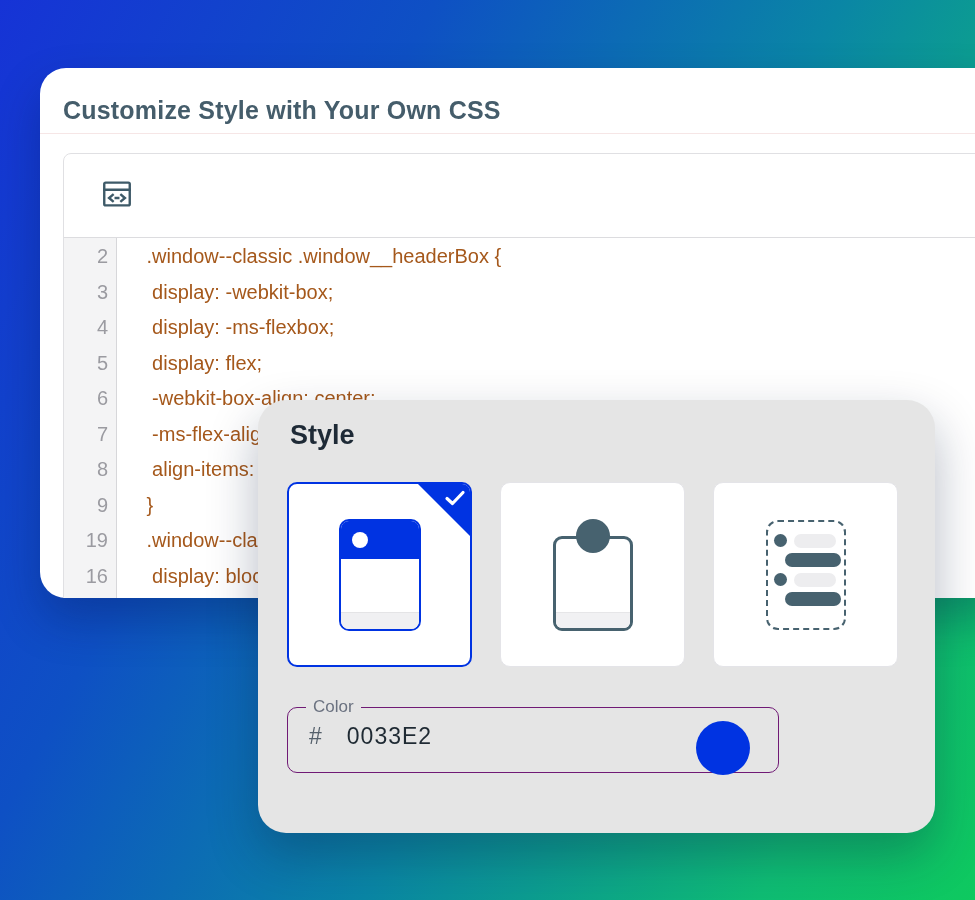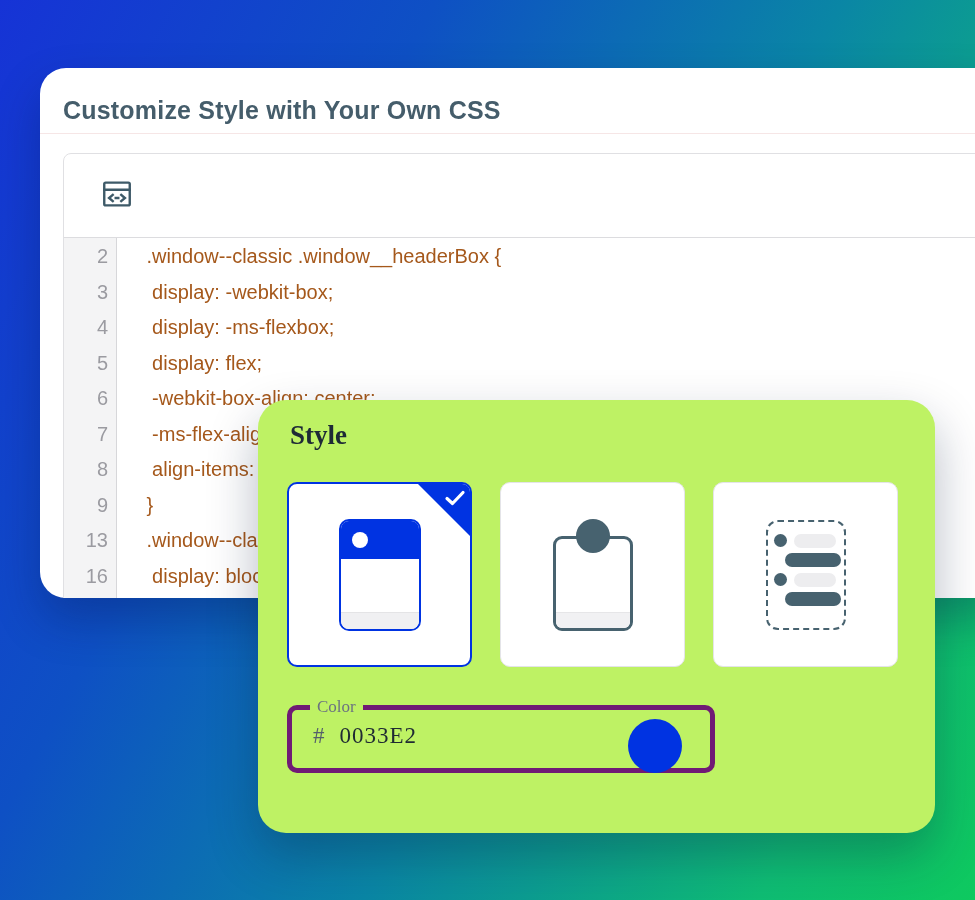--- a/index.html
+++ b/index.html
@@ -34,23 +34,22 @@
     flex:0 0 53px; background:#f4f4f5; border-right:1px solid #d7d7da;
     text-align:right; padding:1px 8px 0 0; color:#9b9ba1;
   }
   .gutter div, .codecol div { height:35.5px; line-height:35.5px; font-size:20px; }
   .codecol { flex:1; padding:1px 0 0 24px; color:#a5581b; overflow:hidden; }
   .codecol div { white-space:pre; }
 
   
   .style-panel {
     position:absolute; left:258px; top:400px; width:677px; height:433px;
-    background:#bef264; border-radius:28px; z-index:2;
+    background:#e5e5e5; border-radius:28px; z-index:2;
     box-shadow:0 22px 50px rgba(10,25,60,.30);
-    font-family:Liberation Serif, serif;
   }
   .style-title { position:absolute; left:32px; top:20px; font-size:27px; font-weight:700; color:#1e2a36; }
 
   .options { position:absolute; left:29px; top:82px; display:flex; gap:28px; }
   .opt-card {
     width:185px; height:185px; background:#fff; border:1px solid #e4e4e8;
     border-radius:10px; position:relative; display:flex; align-items:center; justify-content:center;
     overflow:hidden; cursor:pointer;
   }
   .opt-card.selected { border:2px solid #0033E2; }
@@ -74,27 +73,27 @@
 
   
   .mini3 { width:80px; height:110px; border:2px dashed #47626f; border-radius:12px; padding:12px 0 0 6px; background:#fff; }
   .mini3 .row { display:flex; align-items:center; gap:7px; margin-bottom:5px; }
   .mini3 .bullet { width:13px; height:13px; border-radius:50%; background:#47626f; flex:0 0 auto; }
   .mini3 .bar-light { width:42px; height:14px; border-radius:7px; background:#ededef; }
   .mini3 .bar-dark { width:56px; height:14px; border-radius:7px; background:#47626f; margin:0 0 6px 11px; }
 
   
   .color-fieldset {
-    position:absolute; left:29px; top:297px; width:428px; height:76px;
-    border:5px solid #701a75; border-radius:10px; position:absolute;
+    position:absolute; left:29px; top:297px; width:492px; height:76px;
+    border:1px solid #701a75; border-radius:10px; position:absolute;
   }
   .color-fieldset legend { margin-left:18px; padding:0 7px; font-size:17px; color:#6b7280; }
   .color-row { display:flex; align-items:center; padding:6px 0 0 21px; }
   .hash { font-size:23px; color:#55606b; }
-  .color-value { font-size:23px; color:#1f2a33; margin-left:15px; letter-spacing:1px; }
+  .color-value { font-size:23px; color:#1f2a33; margin-left:25px; letter-spacing:1px; }
   .swatch {
     position:absolute; right:28px; top:50%; margin-top:-24px;
     width:54px; height:54px; border-radius:50%; background:#0e31da; cursor:pointer;
   }
 </style>
 </head>
 <body>
 
 <div class="main-card">
   <div class="main-title">Customize Style with Your Own CSS</div>
@@ -115,21 +114,21 @@
     <div class="editor-body">
       <div class="gutter">
         <div>2</div>
         <div>3</div>
         <div>4</div>
         <div>5</div>
         <div>6</div>
         <div>7</div>
         <div>8</div>
         <div>9</div>
-        <div>13</div>
+        <div>19</div>
         <div>16</div>
       </div>
       <div class="codecol">
         <div> .window--classic .window__headerBox {</div>
         <div>  display: -webkit-box;</div>
         <div>  display: -ms-flexbox;</div>
         <div>  display: flex;</div>
         <div>  -webkit-box-align: center;</div>
         <div>  -ms-flex-align: center;</div>
         <div>  align-items: center;</div>

